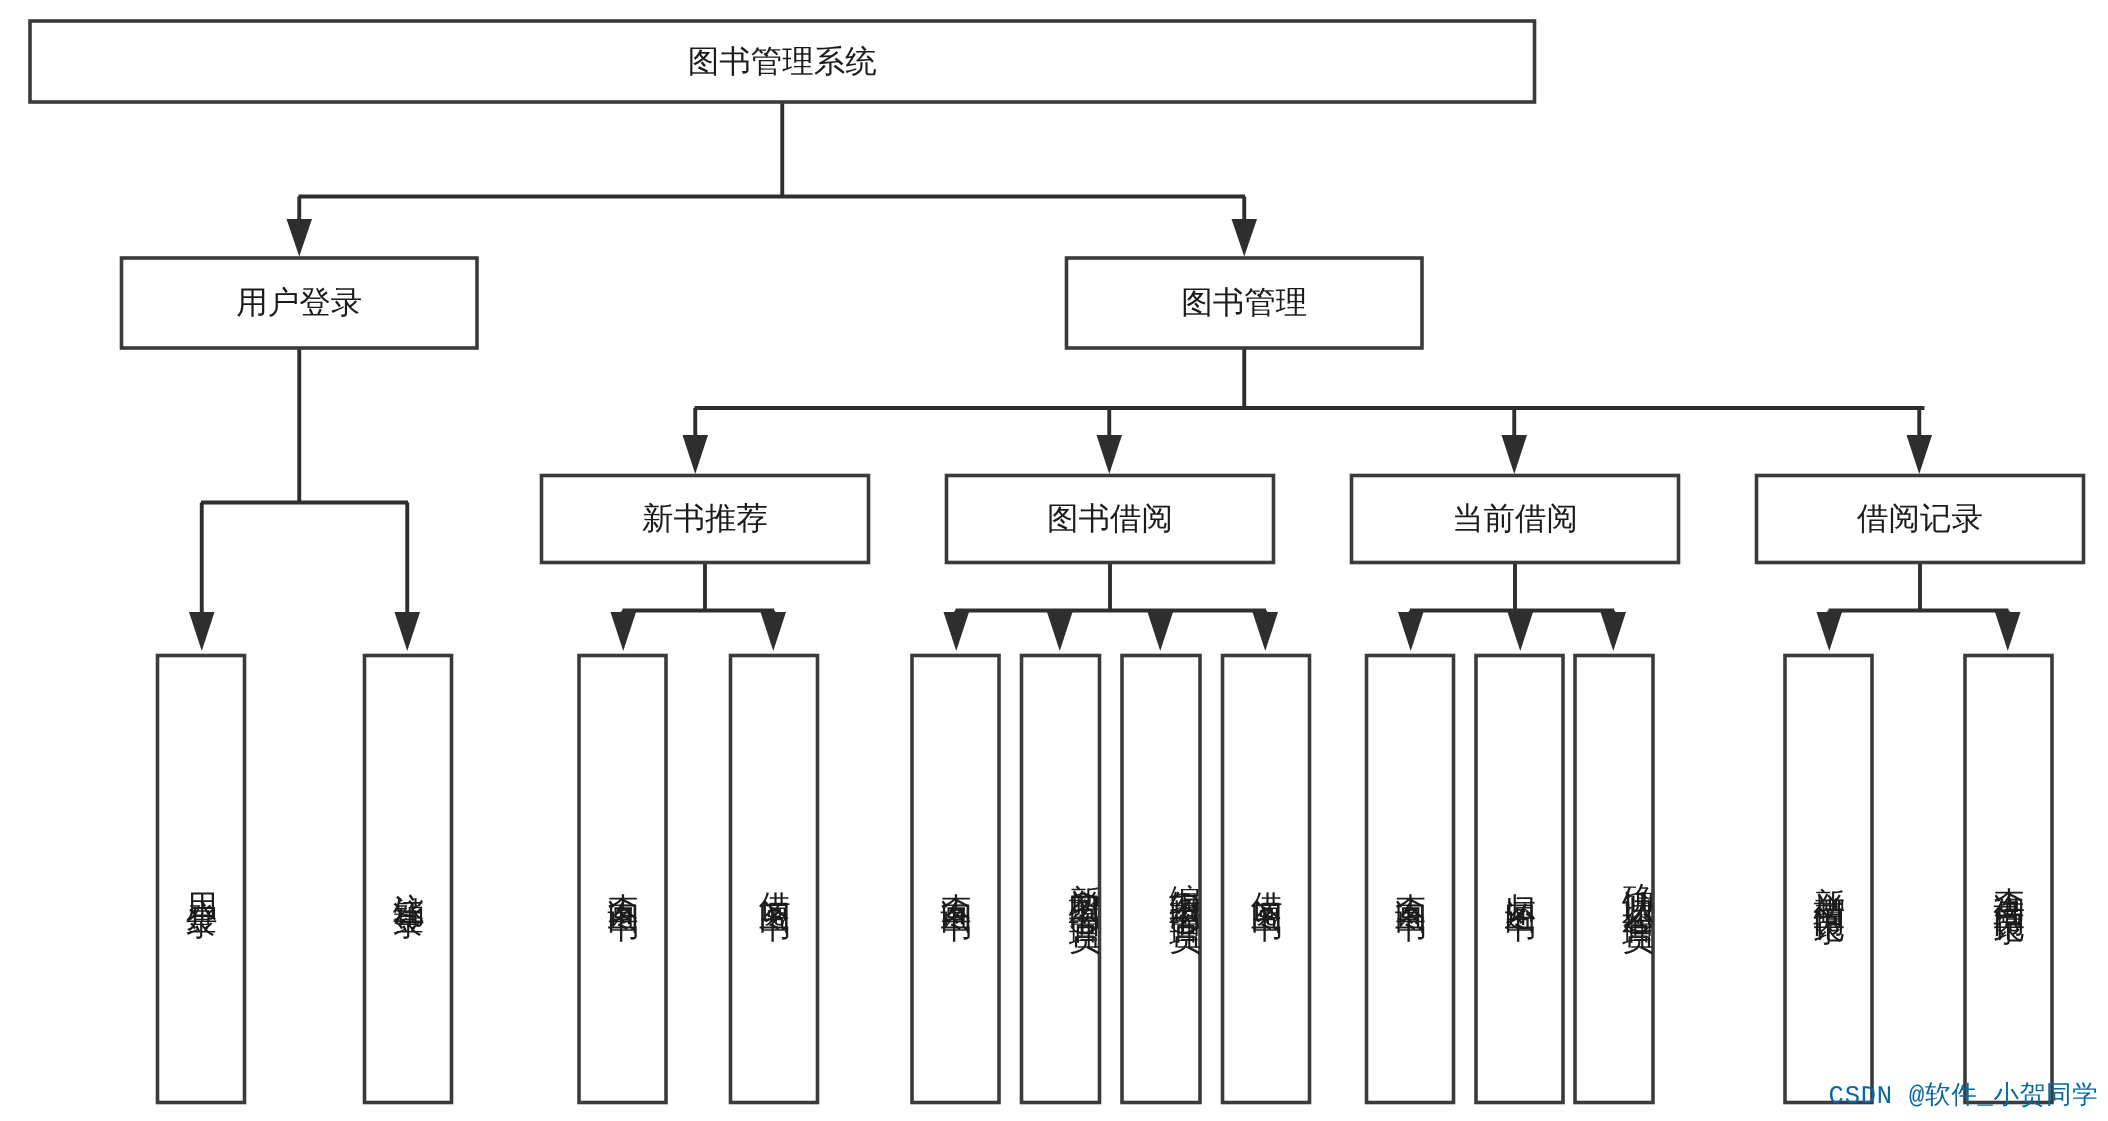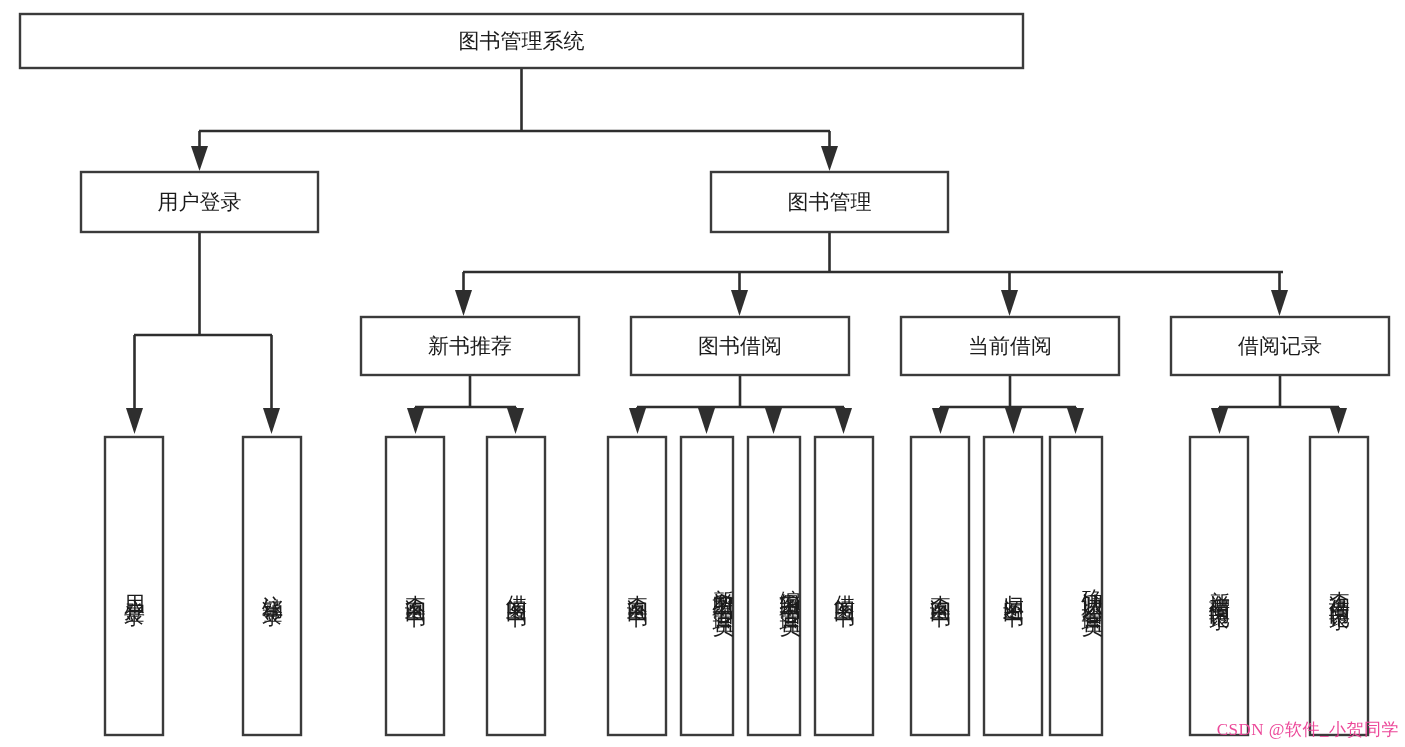--- a/index.html
+++ b/index.html
@@ -61,23 +61,23 @@
     white-space: nowrap;
     display: flex;
     align-items: center;
     justify-content: center;
     pointer-events: none;
   }
   .watermark {
     position: absolute;
     right: 6px;
     bottom: 6px;
-    font-family: Liberation Serif, serif;
+    font-family: Liberation Mono, monospace;
     font-size: 17px;
-    color: #ec4899;
+    color: #0369a1;
     white-space: nowrap;
     letter-spacing: 0.5px;
   }
 </style>
 </head>
 <body>
 
 <div id="diagram-root">
 
   <svg class="canvas" viewBox="0 0 1405 747">

